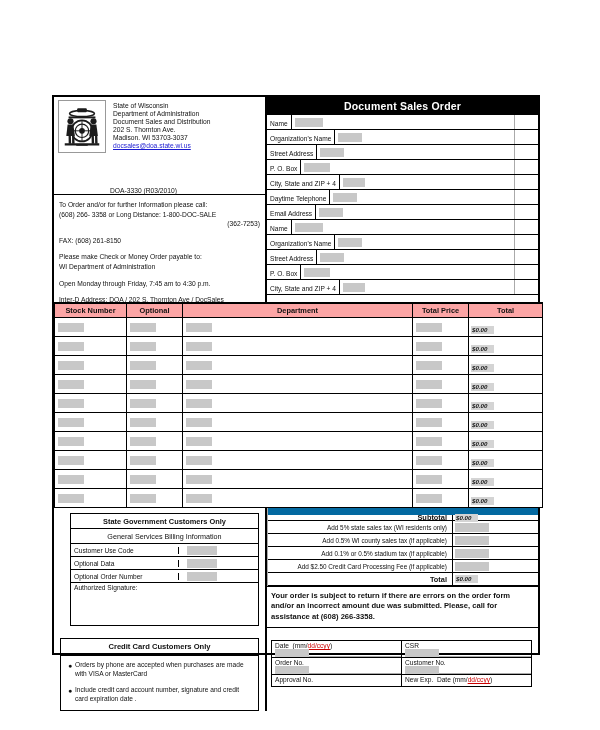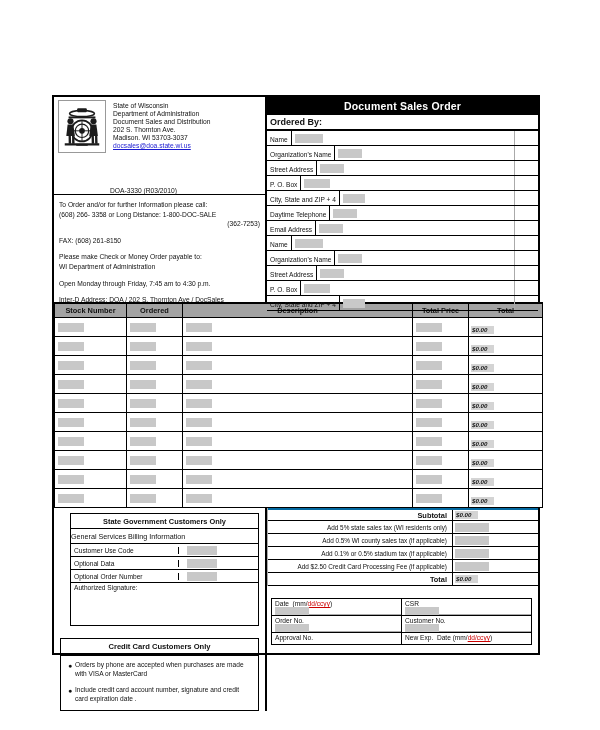--- a/index.html
+++ b/index.html
@@ -50,37 +50,37 @@
   .secthead { font-size:9px; font-weight:bold; padding:2px 0 2px 3px;
               border-bottom:2px solid #000; border-top:1px solid #000;
               background:#fff; }
   .secthead.first { border-top:0; }
 
   
   .items { width:100%; border-collapse:collapse; table-layout:fixed;
            border-top:2px solid #000; }
   .items th {
     font-size:7.4px; font-weight:bold; 
-    border:1px solid #000; border-top:0; padding:2px 0 2px 0; background:#a3a3a3;
+    border:1px solid #000; border-top:0; padding:2px 0 2px 0; background:#fca5a5;
   }
   .items td { border:1px solid #000; height:12.4px; padding:0 0 0 3px; }
   .items td.total { background:#fff; position:relative; padding-left:2px; }
   .tv { background:#d4d4d4; font-size:6.2px; font-weight:bold; padding:0 7px 0 1px;
         display:inline-block; line-height:8px; }
   .cellgray { width:26px; height:9px; background:#c8c8c8; display:inline-block; }
 
   
   .botwrap { display:flex; }
   .botleft { width:213px; border-right:2px solid #000; }
   .botright { width:271px; }
 
   .sgbox { margin:5px 6px 0 16px; border:1px solid #000; }
   .sgtitle { text-align:center; font-weight:bold; font-size:7.4px;
              padding:2.5px 0; border-bottom:1px solid #000; }
-  .sgsub { text-align:left; font-size:7.2px; padding:2.5px 0;
+  .sgsub { text-align:center; font-size:7.2px; padding:2.5px 0;
            border-bottom:1px solid #000; }
   .sgrow { display:flex; height:13px; border-bottom:1px solid #000; align-items:center; }
   .sgrow .c1 { width:108px; font-size:6.6px; padding-left:3px; border-right:1px solid #000; }
   .sgrow .c2 { flex:1; padding-left:8px; }
   .sgsign { font-size:6.6px; padding:1px 0 0 3px; height:42px; }
 
   .ccbox { margin:12px 6px 0 6px; border:1px solid #000; }
   .cctitle { text-align:center; font-weight:bold; font-size:7.6px;
              padding:3px 0; border-bottom:2px solid #000; }
   .ccbody { padding:4px 6px 6px 4px; }
@@ -89,21 +89,21 @@
   .ccbullet { width:10px; flex:0 0 10px; text-align:center; font-size:7px; padding-top:1px; }
 
   
   .totbox { margin-left:0; border-left:1px solid #aaa; }
   .totrow { display:flex; height:13px; align-items:center;
             border-bottom:1px solid #000; }
   .totrow .tl { flex:1; text-align:right; font-size:6.4px; padding-right:5px; }
   .totrow .tl.b { font-weight:bold; font-size:7.4px; }
   .totrow .tr { width:86px; border-left:1px solid #000; height:100%;
                 display:flex; align-items:center; padding-left:2px; }
-  .totrow:first-child { border-top:2px solid #0369a1; }
+  .totrow:first-child { border-top:7px solid #0369a1; }
   .tgray { width:34px; height:9px; background:#c8c8c8; display:inline-block; }
 
   .warn { font-size:7.6px; font-weight:bold; line-height:10.4px;
           padding:4px 6px 5px 4px; border-bottom:0; }
   .warnwrap { border-top:1px solid #000; border-bottom:1px solid #000; }
 
   .offbox { margin:12px 6px 0 4px; border:1px solid #000; }
   .offtitle { text-align:center; font-weight:bold; font-size:7.6px;
               padding:3px 0; border-bottom:1px solid #000; }
   .offrow { display:flex; border-bottom:1px solid #000; }
@@ -171,21 +171,20 @@
           <span>WI Department of Administration</span>
         </p>
         <p>Open Monday through Friday, 7:45 am to 4:30 p.m.</p>
         <p>Inter-D Address: DOA / 202 S. Thornton Ave / DocSales</p>
       </div>
     </div>
 
     <div class="topright">
       <div class="hdrbar">Document Sales Order</div>
 
-      <div class="secthead first">Ordered By:</div>
 
       <div class="frow">
         <span class="fl">Name</span>
         <span class="fv">
               <i class="gray" style="width:28px"></i>
             </span>
         <span class="endcol"></span>
       </div>
       <div class="frow">
         <span class="fl">Organization's Name</span>
@@ -273,22 +272,22 @@
     <colgroup>
       <col style="width:72px">
           <col style="width:56px">
           <col style="width:230px">
       <col style="width:56px">
           <col style="width:74px">
     </colgroup>
     <thead>
       <tr>
         <th>Stock Number</th>
-        <th>Ordered</th>
-        <th>Description</th>
+        <th>Optional</th>
+        <th>Department</th>
         <th>Total Price</th>
         <th>Total</th>
       </tr>
     </thead>
     <tbody id="items-body">
           <tr>
             <td><i class="cellgray" style="width: 26px;"></i></td>
             <td><i class="cellgray" style="width: 26px;"></i></td>
             <td><i class="cellgray" style="width: 26px;"></i></td>
             <td><i class="cellgray" style="width: 26px;"></i></td>
@@ -431,20 +430,23 @@
               </span>
         </div>
         <div class="totrow">
           <span class="tl b">Total</span>
           <span class="tr">
             <i class="tv">$0.00</i>
           </span>
         </div>
       </div>
 
+      <div class="warnwrap">
+        <div class="warn">Your order is subject to return if there are errors on the order form and/or an incorrect amount due was submitted.  Please, call for assistance at (608) 266-3358.</div>
+      </div>
 
       <div class="offbox">
         <div class="offrow">
           <div class="offcell">
             <div>Date&nbsp; (mm/<span class="red">dd/ccyy</span>)</div>
             <div class="offval offline"><i class="g"></i></div>
           </div>
           <div class="offcell">
             <div>CSR</div>
             <div class="offval offline"><i class="g"></i></div>

